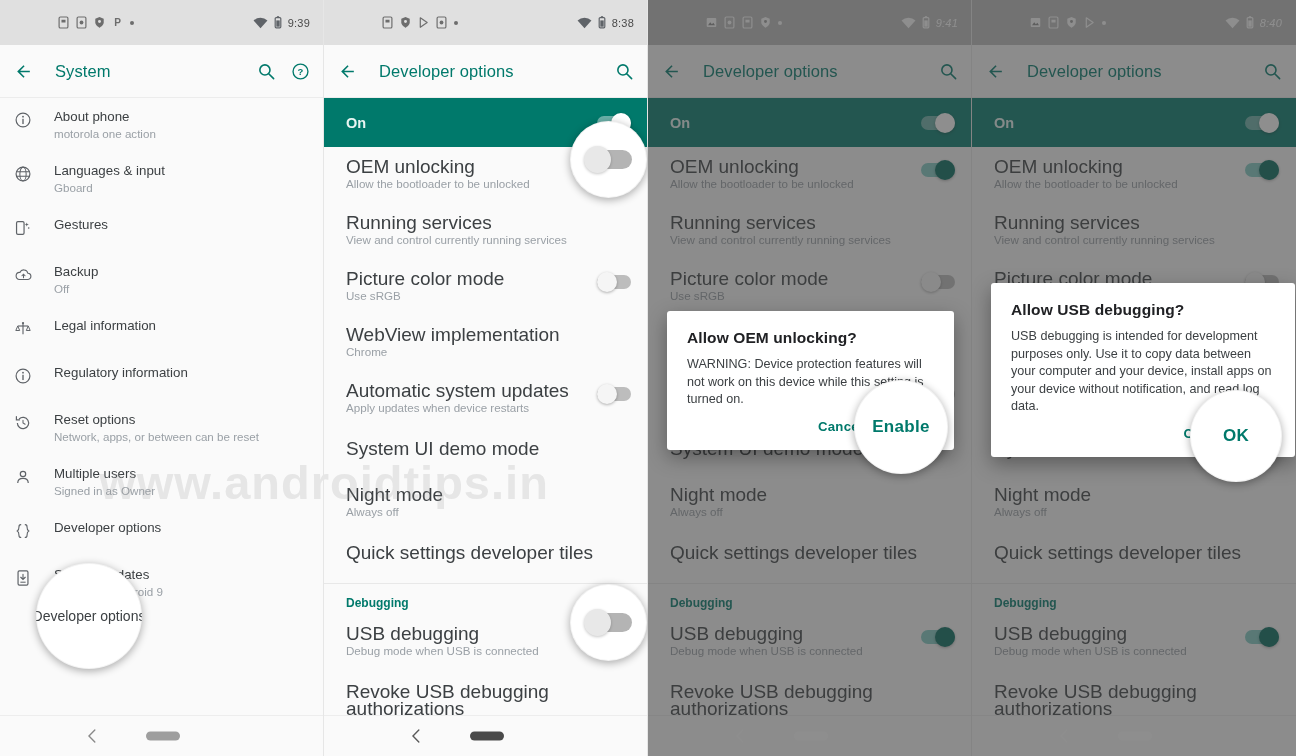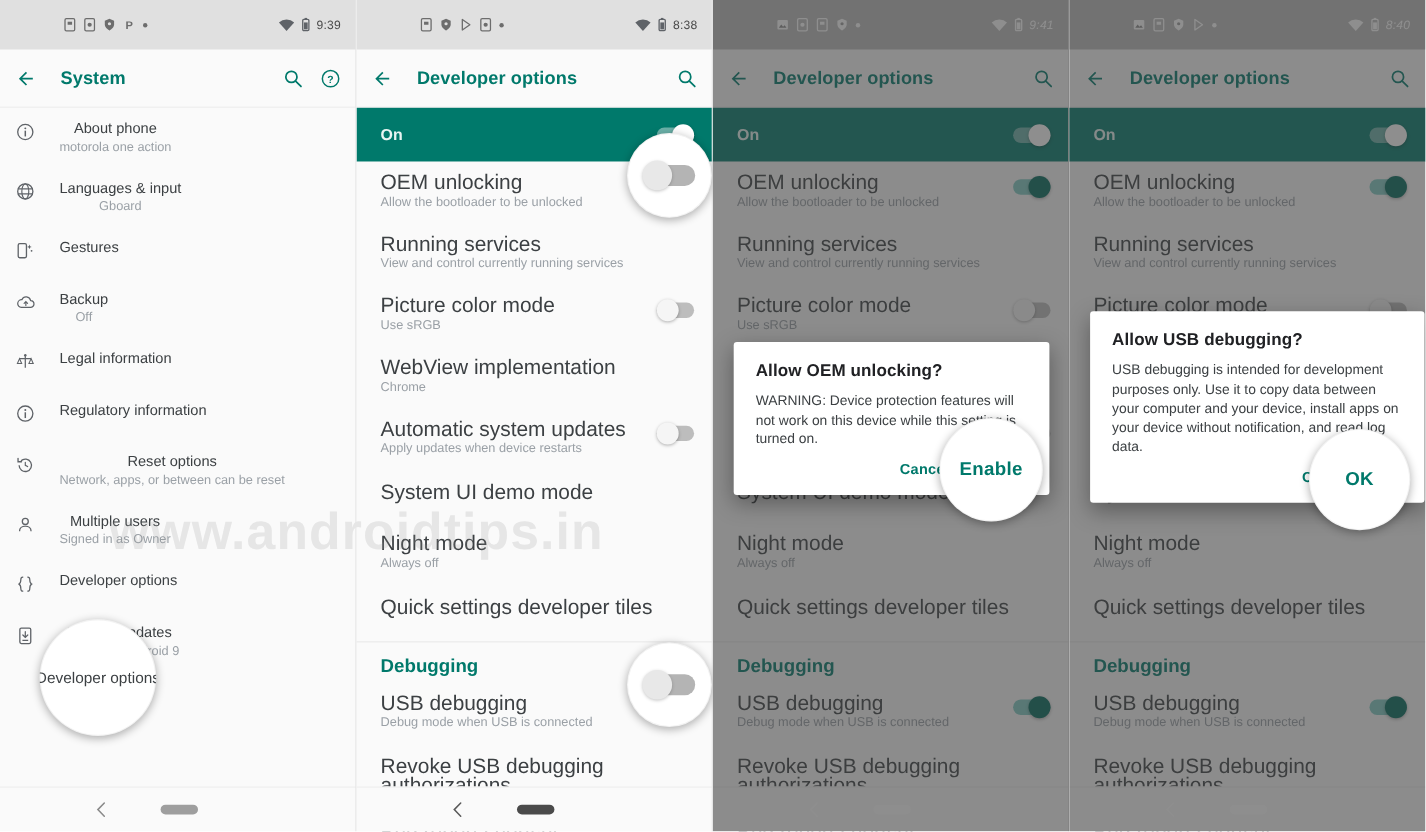--- a/index.html
+++ b/index.html
@@ -37,21 +37,21 @@
   .appbar {
     height: 53px;
     background: #fafafa;
     display: flex; align-items: center;
     padding: 0 14px;
     border-bottom: 1px solid #ececec;
   }
   .appbar .title {
     font-size: 16.5px;
     color: #00796b;
-    font-weight: 700;
+    font-weight: 400;
     margin-left: 22px;
     letter-spacing: .1px;
     white-space: nowrap;
   }
   .appbar-actions { margin-left: auto; display: flex; align-items: center; gap: 15px; }
   .ic { width: 19px; height: 19px; display: block; }
   .ic-back { width: 19px; height: 19px; }
 
   
   .onbar {
@@ -71,27 +71,27 @@
     min-height: 48px;
     position: relative;
   }
   .row.compact { padding-top: 13px; padding-bottom: 13px; }
   .row .rowtext { flex: 1 1 auto; }
   .row .t1 { font-size: 19px; color: #3c4043; line-height: 17px; }
   .row .t2 { font-size: 11.6px; color: #9aa0a6; line-height: 16px; margin-top: 1px; }
   .row .rowsw { margin-left: auto; margin-top: 5px; padding-left: 10px; }
 
   
-  .srow { display:flex; align-items:flex-start; padding: 10px 16px 10px 14px; min-height: 47px; text-align: center;}
+  .srow { display:flex; align-items:flex-start; padding: 10px 16px 10px 14px; min-height: 47px;}
   .srow .gutter { width: 40px; flex: 0 0 40px; display:flex; justify-content:flex-start; padding-top:3px;}
   .srow .t1 { font-size: 13.3px; color: #3c4043; line-height: 17px;}
   .srow .t2 { font-size: 11.6px; color: #9aa0a6; line-height: 16px; margin-top:1px;}
 
   .section-label {
-    font-size: 17px; color: #00796b; font-weight: 700;
+    font-size: 12px; color: #00796b; font-weight: 700;
     padding: 12px 22px 4px 22px;
   }
   .divider { height: 1px; background: #e8e8e8; margin: 4px 0 0 0; }
 
   
   .sw { position: relative; width: 34px; height: 14px; }
   .sw .track {
     position: absolute; left: 0; top: 0;
     width: 34px; height: 14px; border-radius: 7px;
     background: #c8c8c8;

